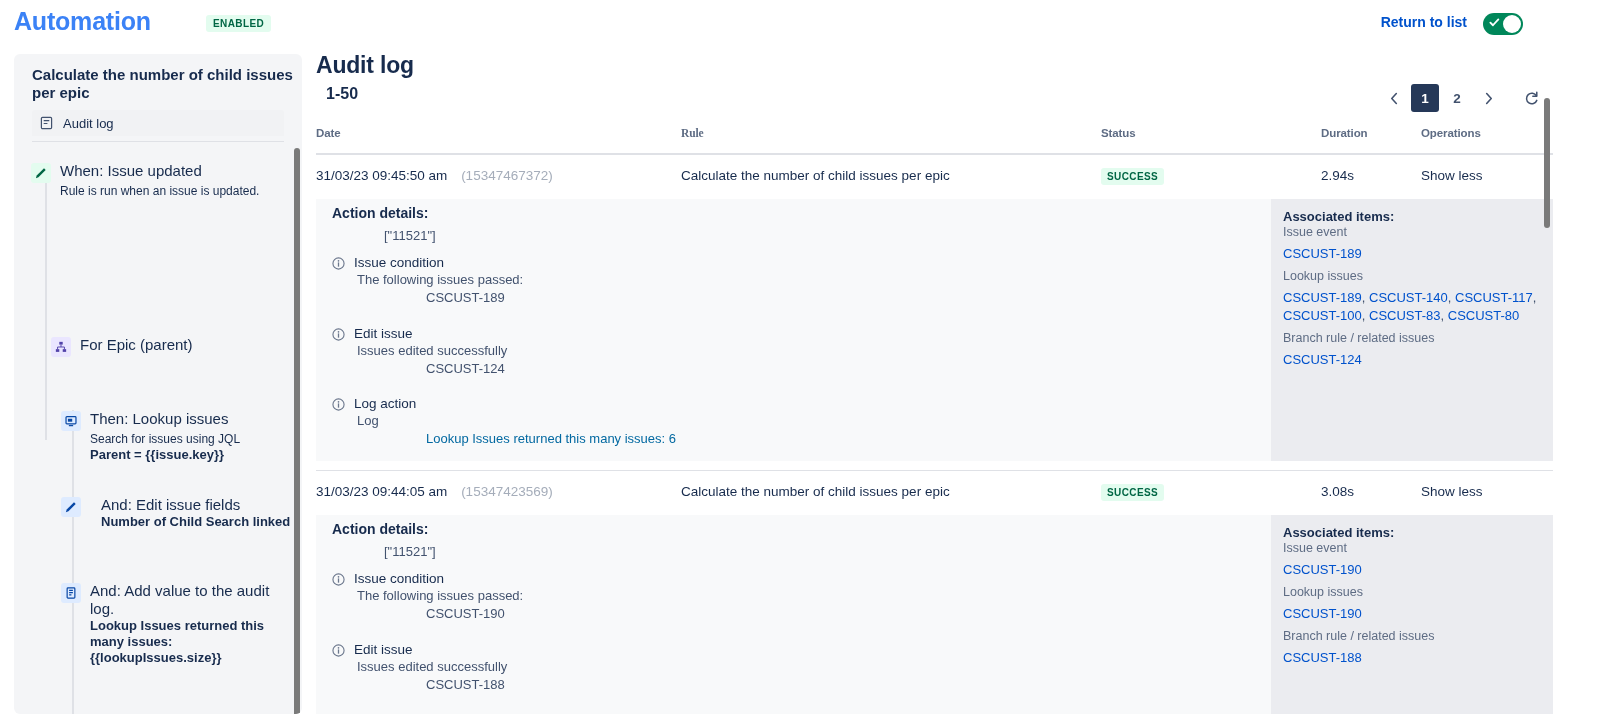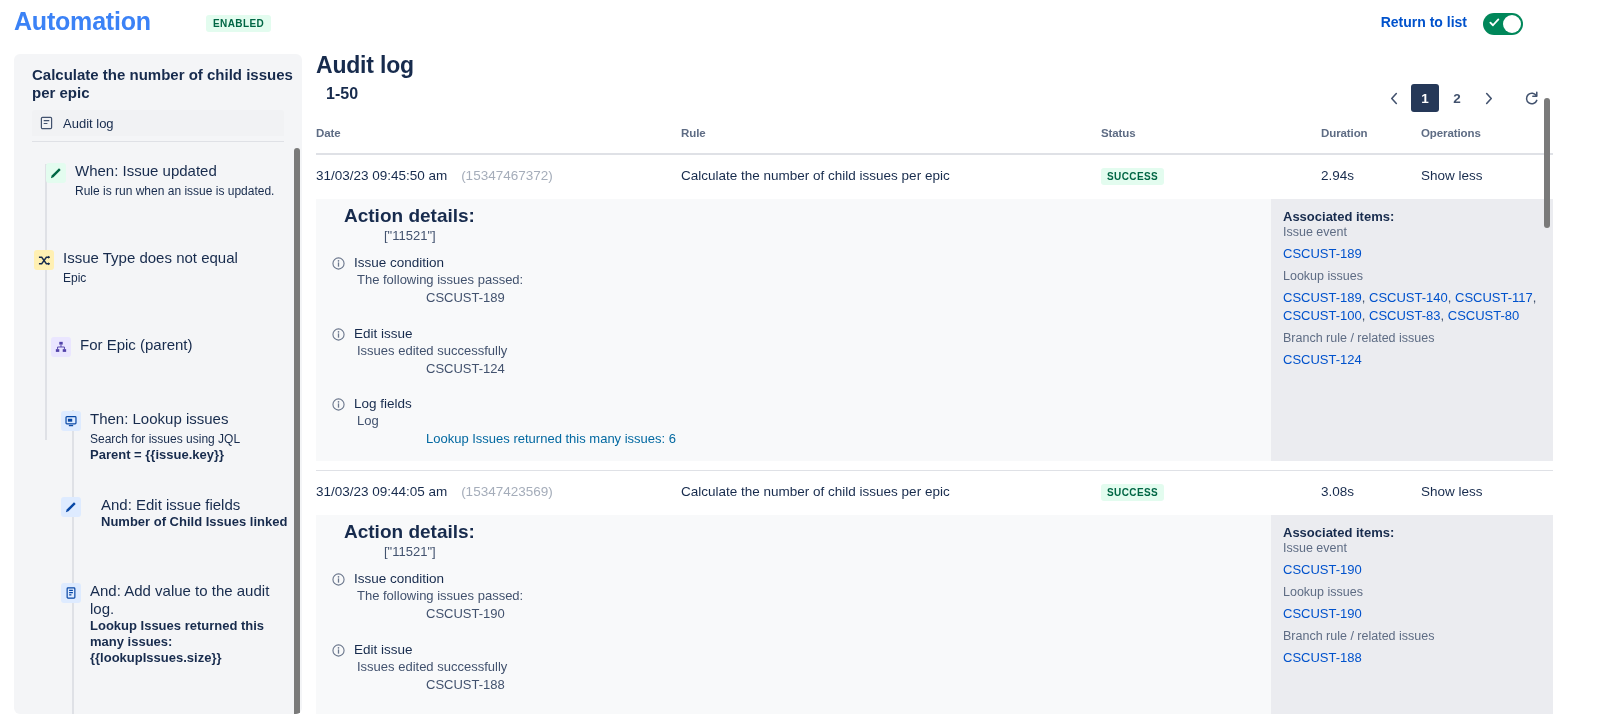--- a/index.html
+++ b/index.html
@@ -144,21 +144,21 @@
 
   
   .thead {
     position: absolute; left: 0; top: 81px; width: 1237px; height: 28px;
   }
   .thead .th {
     position: absolute; font-size: 11.5px; font-weight: 700; color: #5e6c84;
     letter-spacing: -0.1px;
   }
   .th-date { left: 0px; }
-  .th-rule { left: 365px; }
+  .th-rule { left: 365px; font-family: Liberation Serif, serif; }
   .th-status { left: 785px; }
   .th-duration { left: 1005px; }
   .th-ops { left: 1105px; }
   .thead-rule-line {
     position: absolute; left: 0; top: 107px; width: 1237px; height: 2px;
     background: #dfe1e6;
   }
 
   .log-row {
     position: absolute; left: 0; width: 1237px; height: 44px;
@@ -183,21 +183,21 @@
   }
   .detail .left-col {
     position: absolute; left: 0; top: 0; width: 955px;
   }
   .detail .right-col {
     position: absolute; left: 955px; top: 0; width: 282px;
     background: #ebecf0; height: 100%;
   }
   .ad-title {
     position: absolute; left: 16px; top: 6px;
-    font-size: 19px; font-weight: 700; color: #172b4d; margin-left: 12px;
+    font-size: 14px; font-weight: 700; color: #172b4d;
   }
   .ad-sub {
     position: absolute; left: 68px; top: 29px;
     font-size: 13px; color: #42526e;
   }
   .ad-block { position: absolute; left: 16px; width: 900px; }
   .ad-block .hdr { display: flex; align-items: flex-end; gap: 9px; }
   .ad-block .hdr .name { font-size: 13.5px; color: #172b4d; }
   .ad-block .line1 { font-size: 13px; color: #42526e; margin-left: 25px; margin-top: 2px; }
   .ad-block .line2 { font-size: 13px; color: #42526e; margin-left: 94px; margin-top: 3px; }
@@ -248,46 +248,32 @@
           <line x1="4" y1="5" x2="10" y2="5" stroke="#42526e" stroke-width="1.2"></line>
           <line x1="4" y1="8" x2="8" y2="8" stroke="#42526e" stroke-width="1.2"></line>
         </svg>
         <span class="label">Audit log</span>
       </div>
       <div class="nav-divider"></div>
 
       <div class="trunk"></div>
       <div class="trunk2"></div>
 
-      <div class="step" style="left:32px; top:52px;">
+      <div class="step" style="left:17px; top:52px;">
         <div class="ic ic-green">
           <svg width="12" height="12" viewBox="0 0 14 14">
               <path d="M1 13 L2 10 L10.5 1.5 L12.5 3.5 L4 12 Z" fill="#006644"></path>
             </svg>
         </div>
         <div class="txt">
           <div class="t1">When: Issue updated</div>
           <div class="t2">Rule is run when an issue is updated.</div>
         </div>
       </div>
 
-      <div class="step" style="left:20px; top:139px;">
-        <div class="ic ic-yellow">
-          <svg width="13" height="13" viewBox="0 0 14 14">
-            <path d="M1 3.5 H4 L9 10.5 H12.5" stroke="#172b4d" stroke-width="1.5" fill="none"></path>
-            <path d="M1 10.5 H4 L9 3.5 H12.5" stroke="#172b4d" stroke-width="1.5" fill="none"></path>
-            <path d="M10.8 1.8 L12.9 3.5 L10.8 5.2 Z" fill="#172b4d"></path>
-            <path d="M10.8 8.8 L12.9 10.5 L10.8 12.2 Z" fill="#172b4d"></path>
-          </svg>
-        </div>
-        <div class="txt">
-          <div class="t1">Issue Type does not equal</div>
-          <div class="t2">Epic</div>
-        </div>
-      </div>
 
       <div class="step" style="left:20px; top:226px;padding-left:17px;">
         <div class="ic ic-purple">
           <svg width="12" height="12" viewBox="0 0 14 14">
             <rect x="5" y="1" width="4" height="3.2" fill="#5243aa"></rect>
             <rect x="1" y="9.5" width="4" height="3.2" fill="#5243aa"></rect>
             <rect x="9" y="9.5" width="4" height="3.2" fill="#5243aa"></rect>
             <path d="M7 4.2 V7 M3 9.5 V7 H11 V9.5" stroke="#5243aa" stroke-width="1.1" fill="none"></path>
           </svg>
         </div>
@@ -312,21 +298,21 @@
       </div>
 
       <div class="step nested" style="left:47px; top:386px;gap:20px;">
         <div class="ic ic-blue">
           <svg width="12" height="12" viewBox="0 0 14 14">
               <path d="M1 13 L2 10 L10.5 1.5 L12.5 3.5 L4 12 Z" fill="#0747a6"></path>
             </svg>
         </div>
         <div class="txt">
           <div class="t1">And: Edit issue fields</div>
-          <div class="t3">Number of Child Issues linked</div>
+          <div class="t3">Number of Child Search linked</div>
         </div>
       </div>
 
       <div class="step nested" style="left:47px; top:472px;">
         <div class="ic ic-blue">
           <svg width="12" height="12" viewBox="0 0 14 14">
             <rect x="2.5" y="1" width="9" height="12" rx="1" fill="none" stroke="#0747a6" stroke-width="1.4"></rect>
             <line x1="4.8" y1="4" x2="9.2" y2="4" stroke="#0747a6" stroke-width="1.3"></line>
             <line x1="4.8" y1="6.6" x2="9.2" y2="6.6" stroke="#0747a6" stroke-width="1.3"></line>
             <line x1="4.8" y1="9.2" x2="7.5" y2="9.2" stroke="#0747a6" stroke-width="1.3"></line>
@@ -421,21 +407,21 @@
           <div class="line2">CSCUST-124</div>
         </div>
 
         <div class="ad-block" style="top:197px;">
           <div class="hdr">
             <svg class="info-ic" width="13" height="13" viewBox="0 0 14 14">
               <circle cx="7" cy="7" r="6" fill="none" stroke="#6b778c" stroke-width="1.2"></circle>
               <circle cx="7" cy="4.1" r="0.9" fill="#6b778c"></circle>
               <rect x="6.3" y="5.8" width="1.4" height="4.6" fill="#6b778c"></rect>
             </svg>
-            <span class="name">Log fields</span>
+            <span class="name">Log action</span>
           </div>
           <div class="line1">Log</div>
           <div class="line-log">Lookup Issues returned this many issues: 6</div>
         </div>
       </div>
 
       <div class="right-col">
         <div style="padding:10px 12px;">
           <div class="ai-title">Associated items:</div>
           <div class="ai-group">

